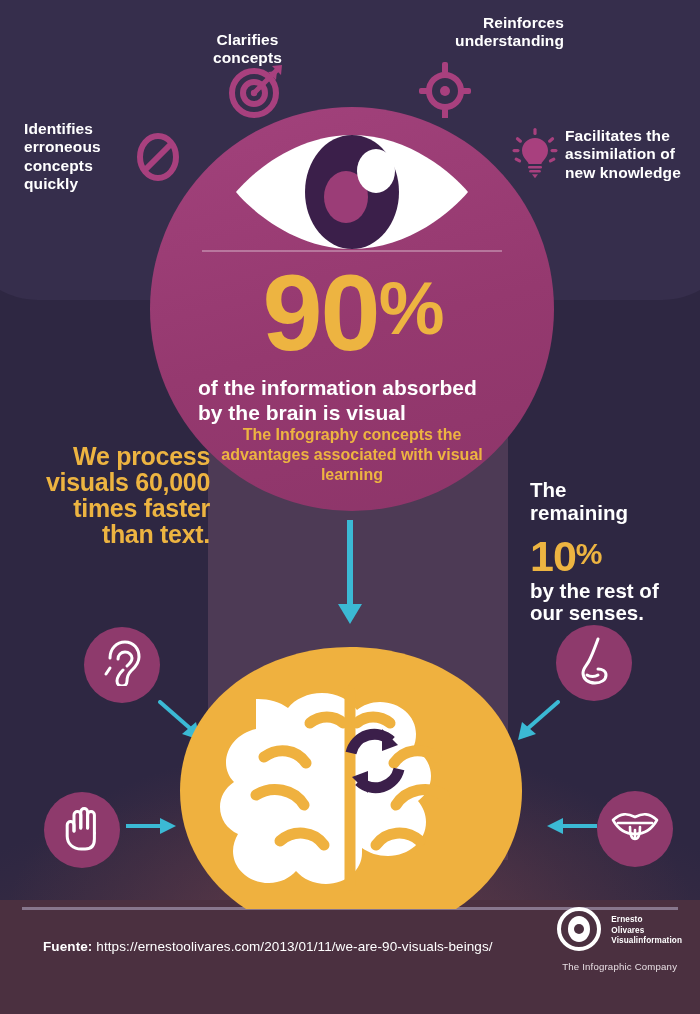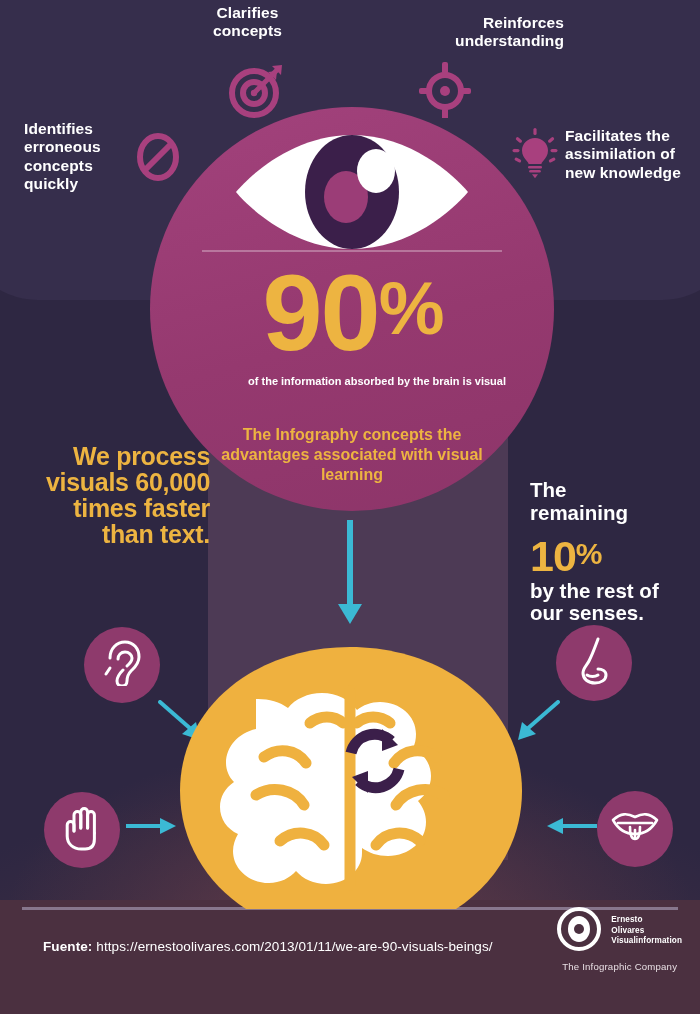--- a/index.html
+++ b/index.html
@@ -82,21 +82,21 @@
 
   
   .sat {
     position: absolute;
     color: #ffffff;
     font-size: 15.5px;
     font-weight: 700;
     line-height: 1.18;
     letter-spacing: .1px;
   }
-  .sat-tc { left: 180px; top: 4px; width: 135px; text-align: center; }
+  .sat-tc { left: 180px; top: 31px; width: 135px; text-align: center; }
   .sat-ru { left: 404px; top: 14px; width: 160px; text-align: right; }
   .sat-ie { left: 24px; top: 120px; width: 110px; }
   .sat-fa { left: 565px; top: 127px; width: 126px; text-align: left; }
 
   .sat-icon { position: absolute; }
   .ic-target  { left: 228px; top: 62px; }
   .ic-cross   { left: 419px; top: 62px; }
   .ic-noentry { left: 136px; top: 132px; }
   .ic-bulb    { left: 512px; top: 128px; }
 
@@ -137,23 +137,23 @@
     font-weight: 800;
     line-height: .95;
     letter-spacing: -2px;
   }
   .big-stat .pct { font-size: 74px; vertical-align: 16px; letter-spacing: -3px; }
   .stat-sub {
     position: absolute;
     left: 48px;
     top: 268px;
     width: 308px;
-    text-align: right;
+    text-align: left;
     color: #ffffff;
-    font-size: 11px;
+    font-size: 21px;
     font-weight: 700;
     line-height: 1.2;
   }
   .stat-note {
     position: absolute;
     left: 62px;
     top: 318px;
     width: 280px;
     text-align: center;
     color: #edb441;

